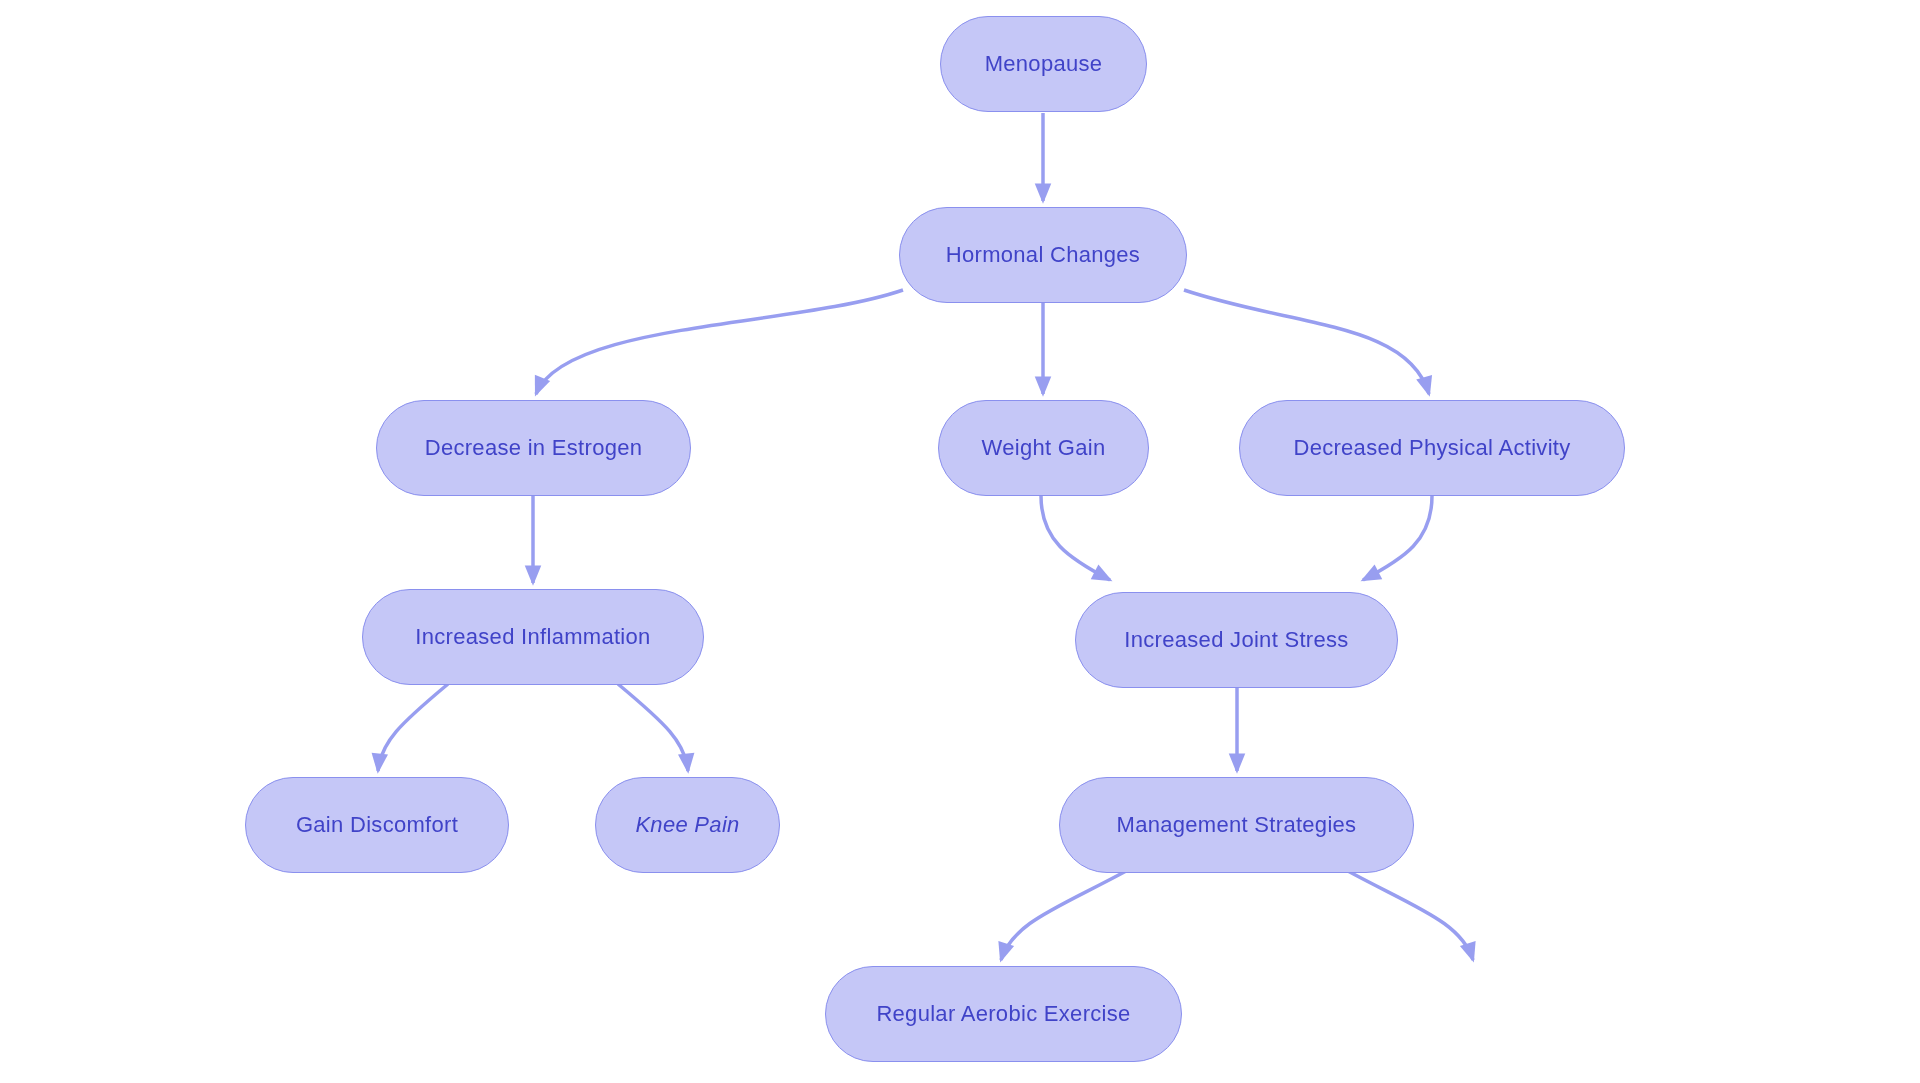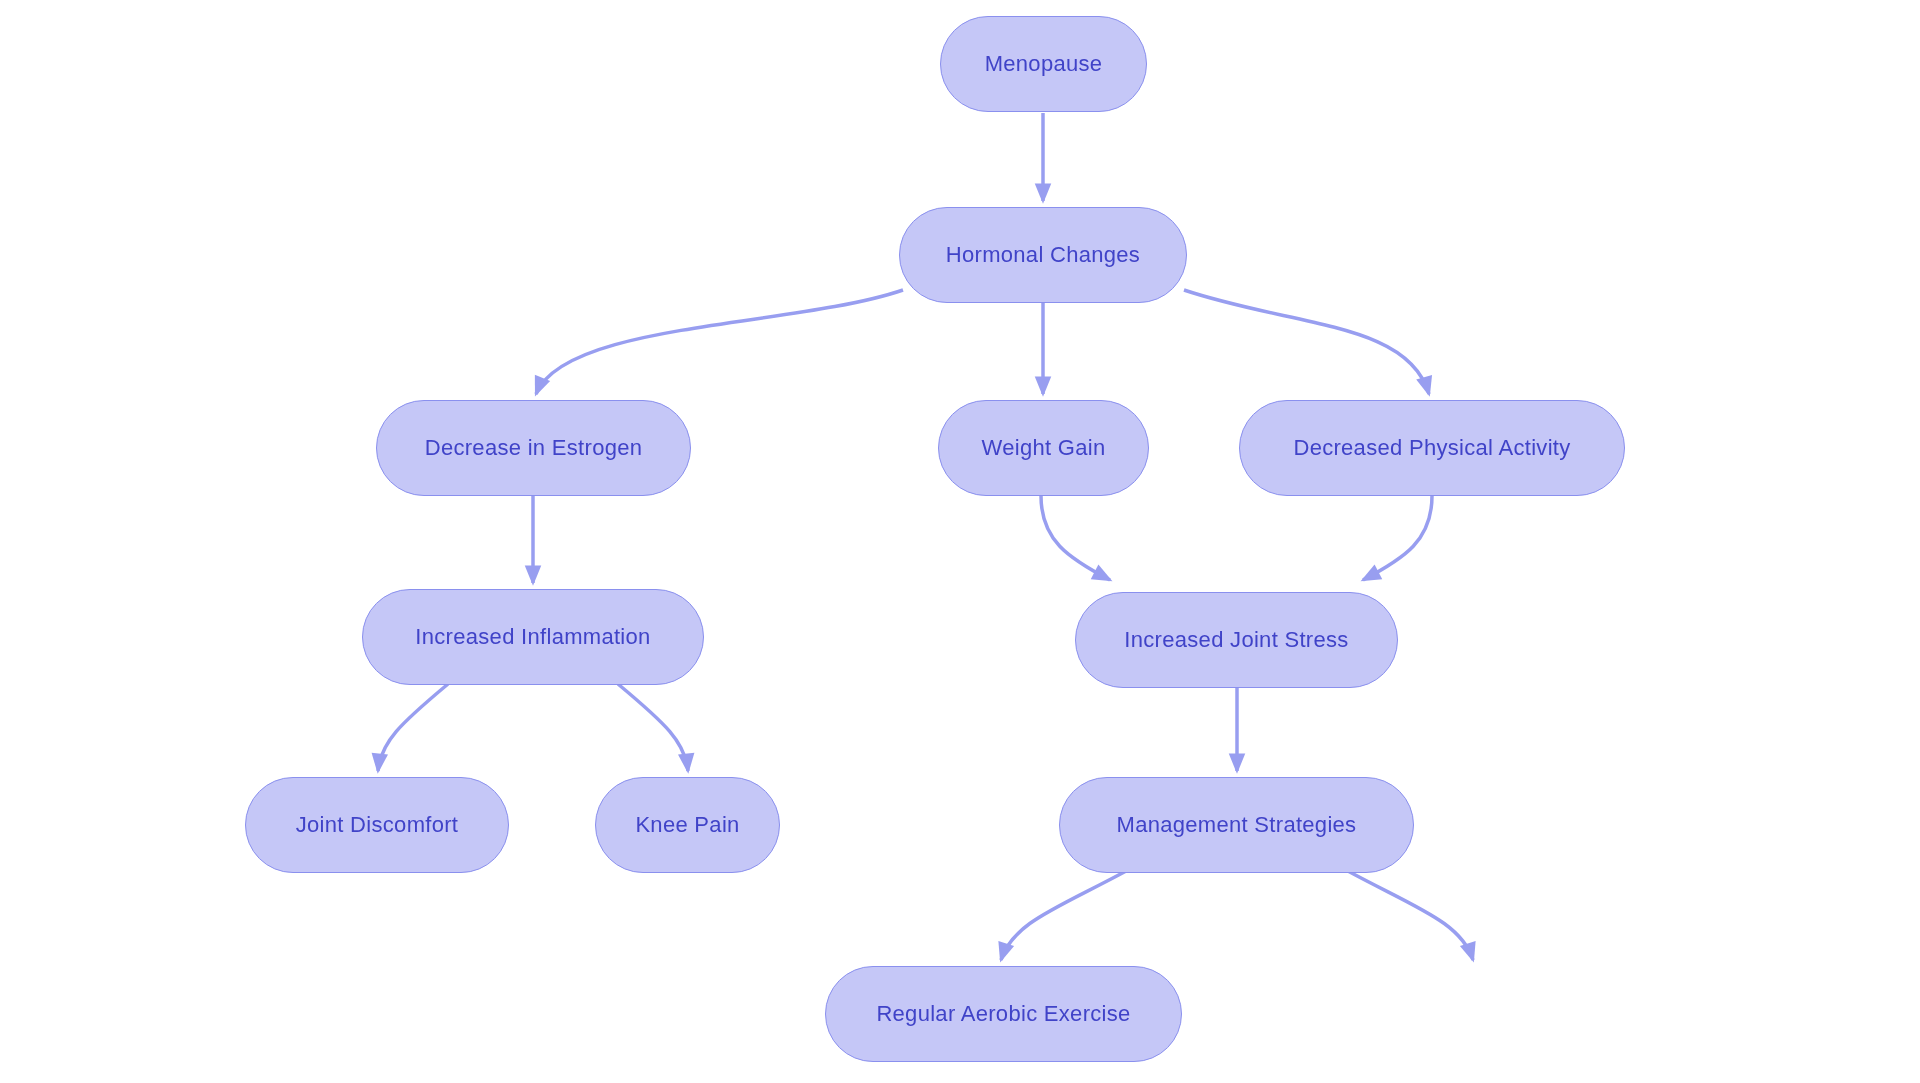--- a/index.html
+++ b/index.html
@@ -90,24 +90,24 @@
 
   <div class="node" style="left:362px;top:589px;width:342px;">
     <span>Increased Inflammation</span>
   </div>
 
   <div class="node" style="left:1075px;top:592px;width:323px;">
     <span>Increased Joint Stress</span>
   </div>
 
   <div class="node" style="left:245px;top:777px;width:264px;">
-    <span>Joint Discomfort</span>
+    <span>Gain Discomfort</span>
   </div>
 
-  <div class="node" style="left:595px;top:777px;width:185px;">
+  <div class="node" style="left:595px;top:777px;width:185px;font-style:italic;">
     <span>Knee Pain</span>
   </div>
 
   <div class="node" style="left:1059px;top:777px;width:355px;text-align:center;">
     <span>Management Strategies</span>
   </div>
 
   <div class="node" style="left:825px;top:966px;width:357px;text-align:center;">
     <span>Regular Aerobic Exercise</span>
   </div>

